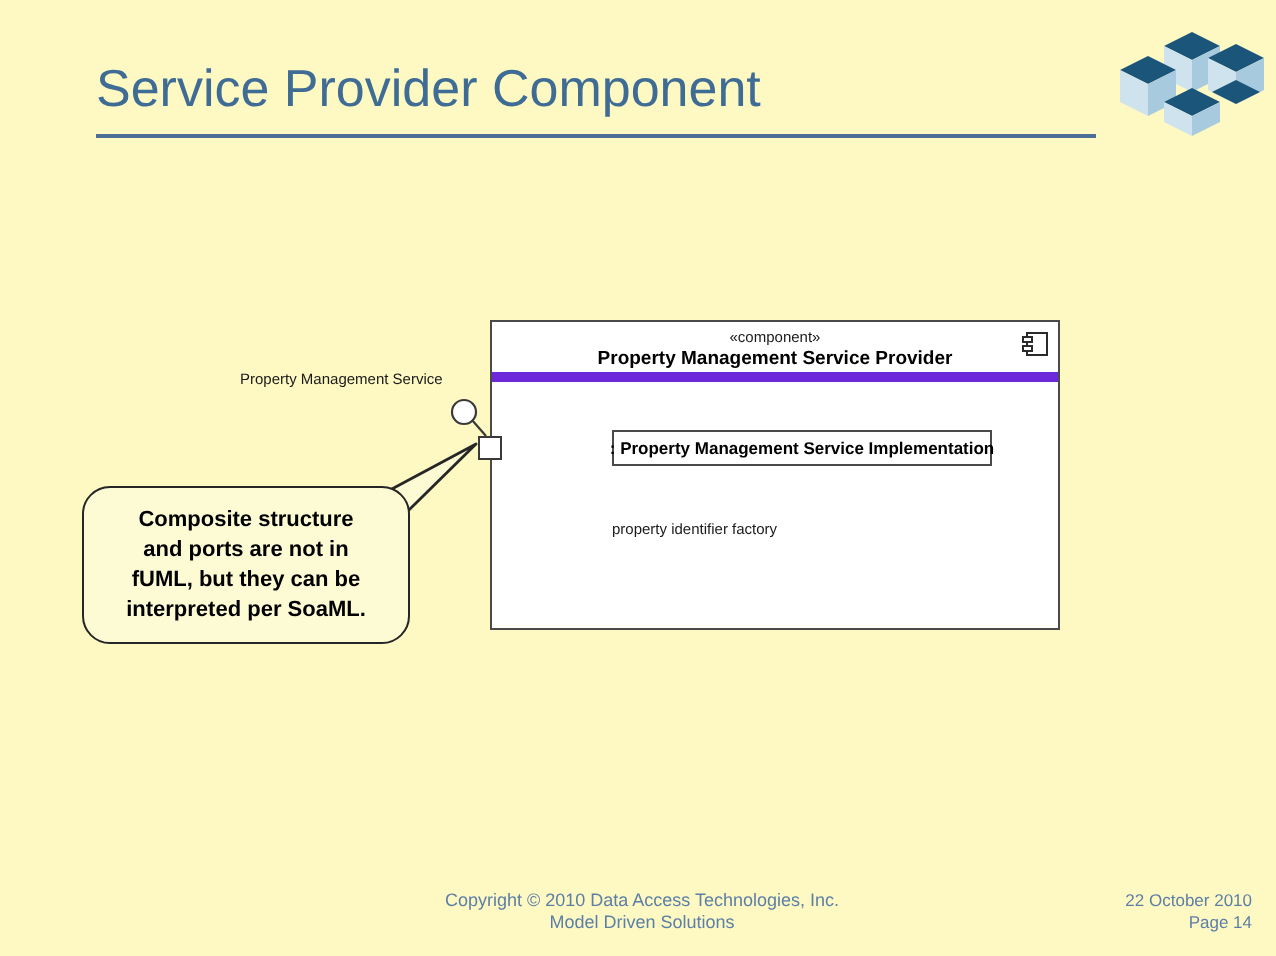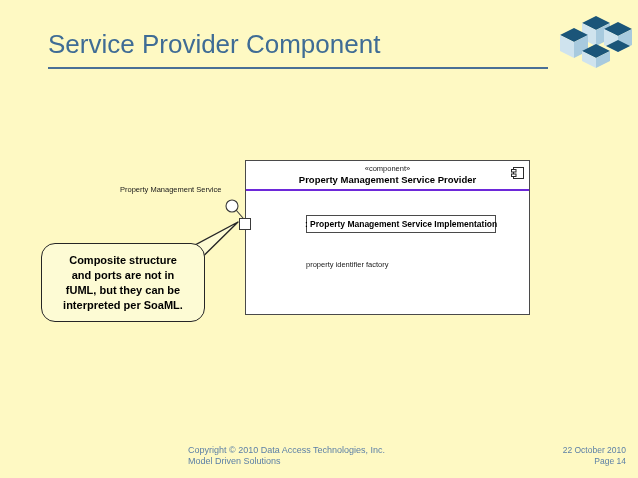--- a/index.html
+++ b/index.html
@@ -73,21 +73,21 @@
     border: 1px solid #4a4a4a;
     background: #ffffff;
     box-sizing: border-box;
   }
   .comp-header {
     position: absolute;
     left: 0;
     top: 0;
     width: 100%;
     height: 30px;
-    border-bottom: 2px solid #6d28d9;
+    border-bottom: 5px solid #6d28d9;
     box-sizing: border-box;
     text-align: center;
   }
   .comp-stereotype {
     display: block;
     font-size: 7.5px;
     color: #1a1a1a;
     margin-top: 3px;
     line-height: 9px;
   }
@@ -187,23 +187,24 @@
     line-height: 15px;
     color: #000000;
     text-align: center;
     white-space: pre-line;
     font-weight: bold;
   }
 
   
   #footer-copyright {
     position: absolute;
-    left: 188px;
+    left: 176px;
     top: 445px;
     width: 290px;
+    text-align: center;
     font-size: 9px;
     line-height: 11px;
     color: #5b7fa6;
   }
   #footer-meta {
     position: absolute;
     right: 12px;
     top: 445px;
     text-align: right;
     font-size: 8.5px;

